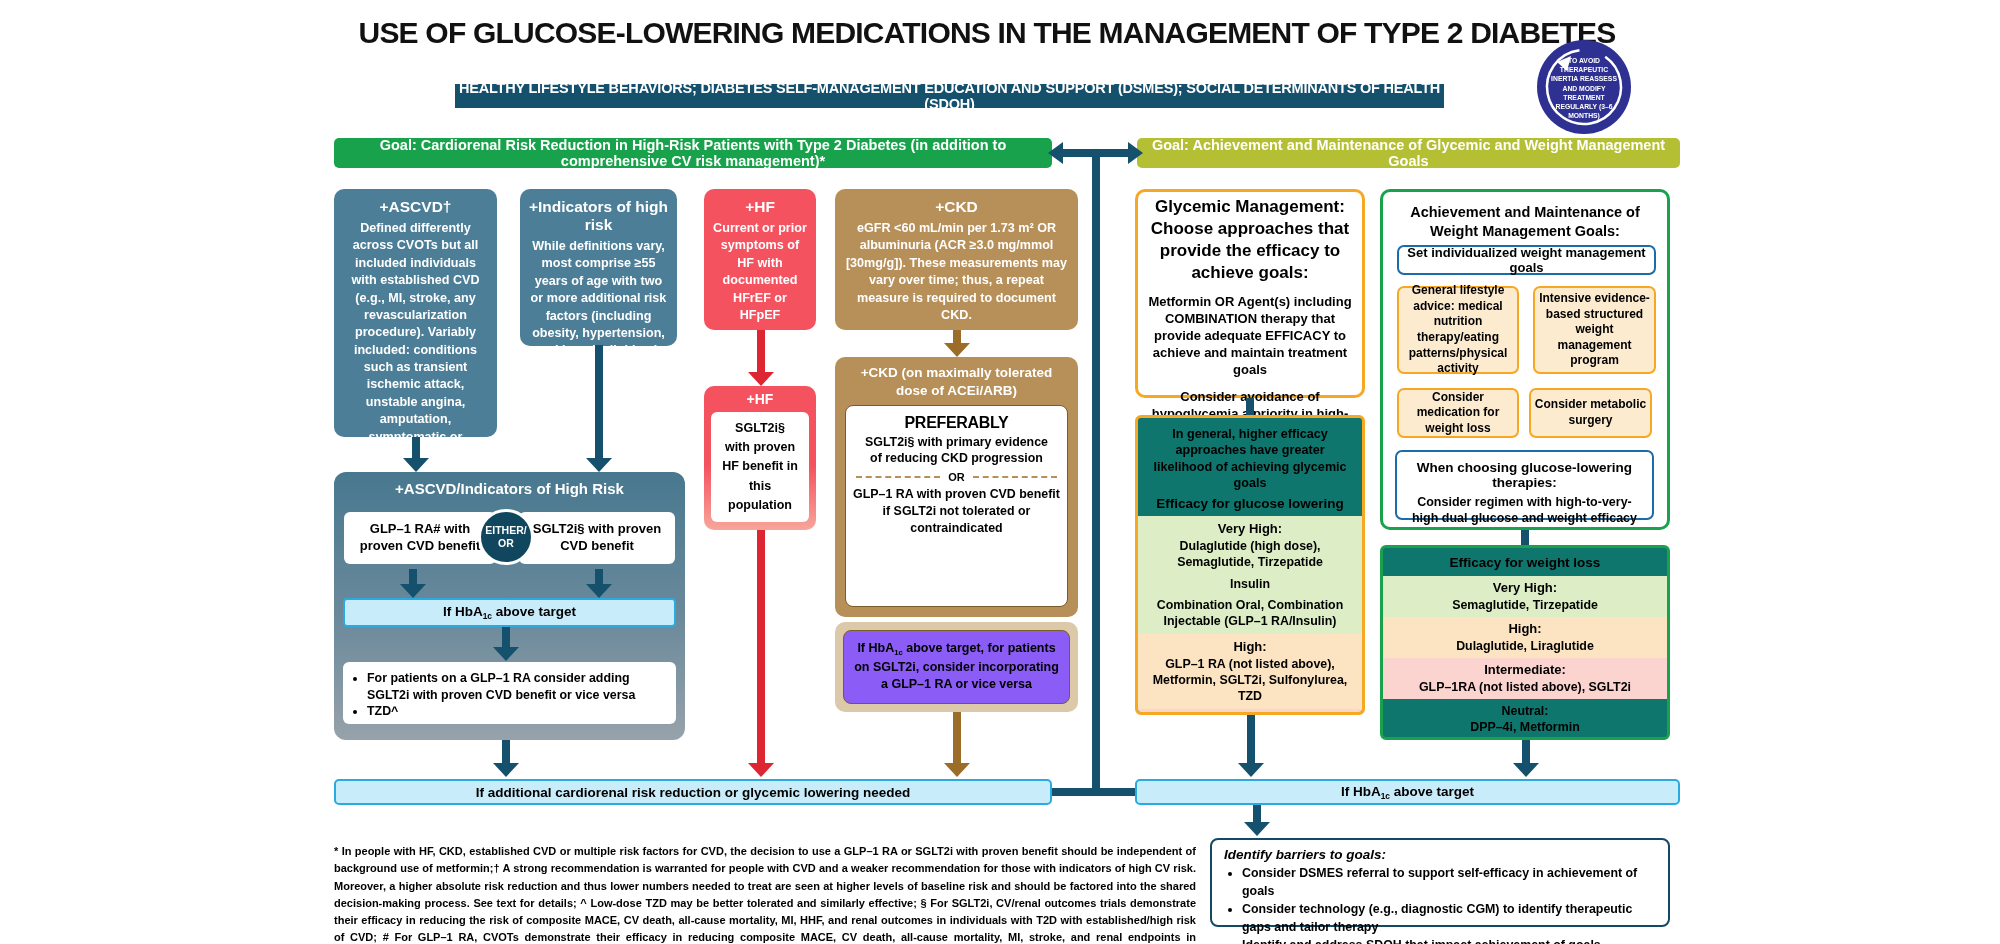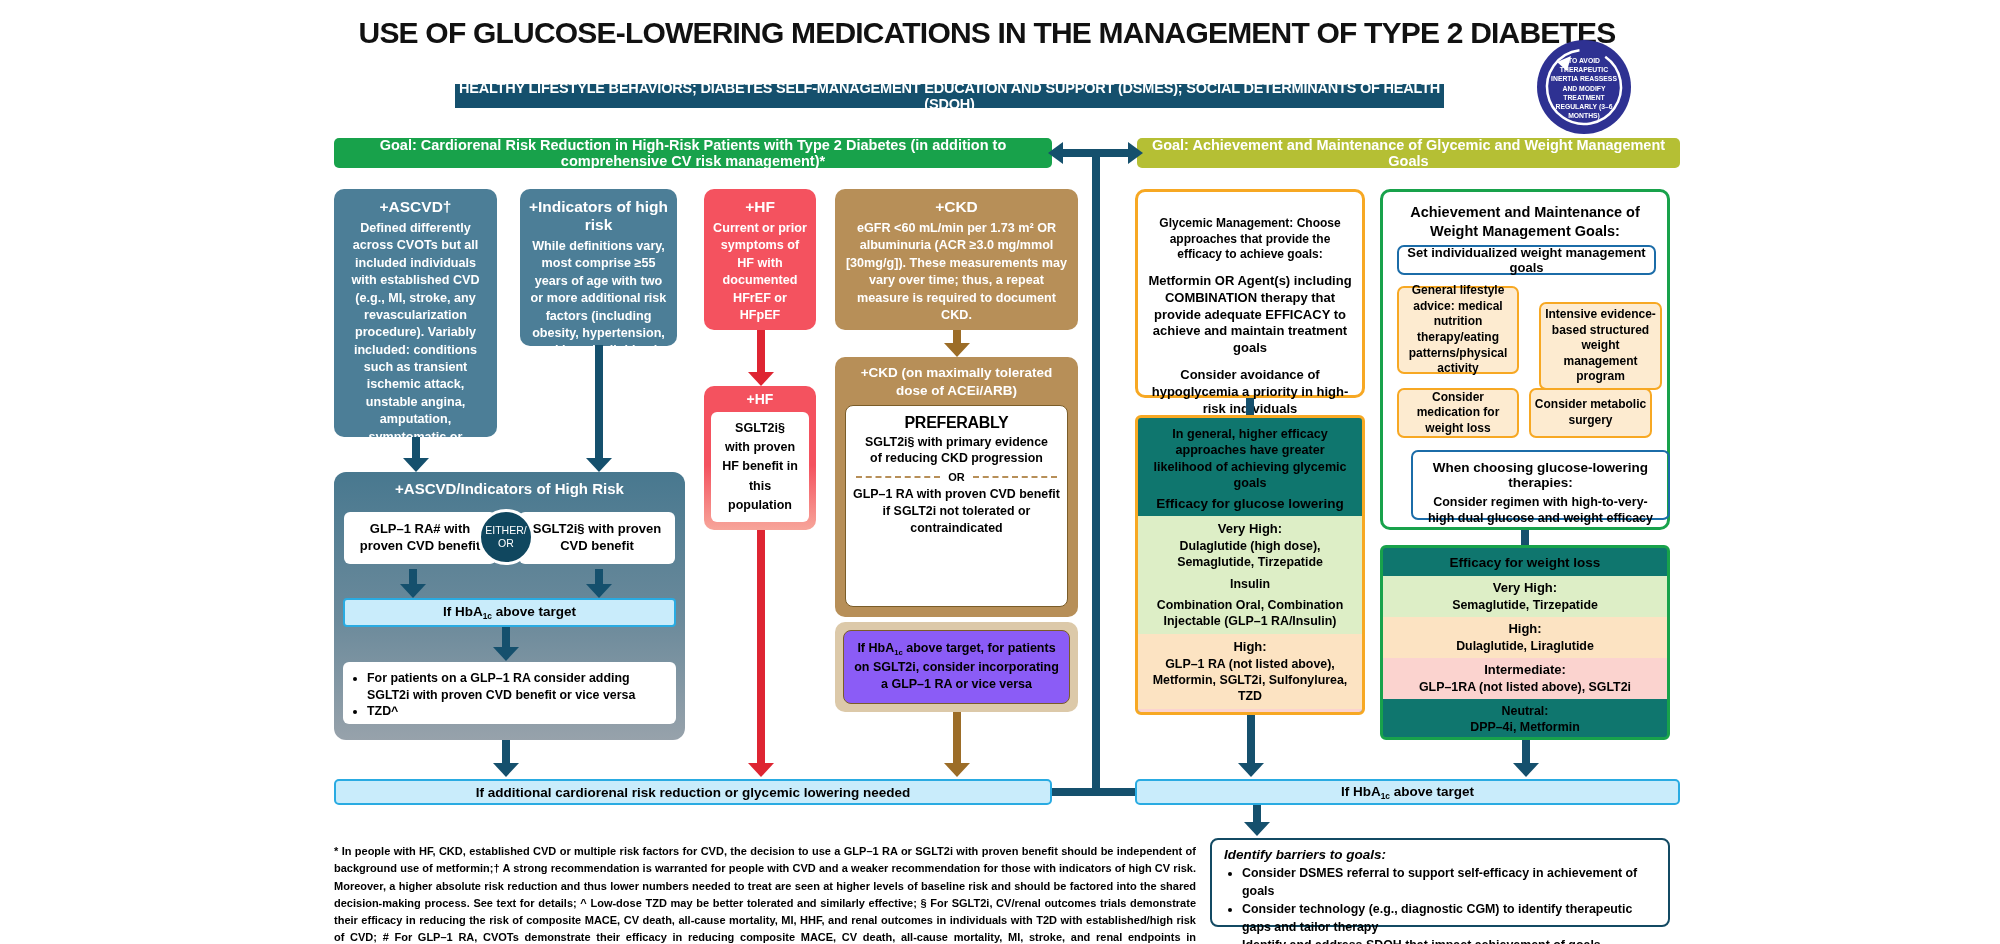--- a/index.html
+++ b/index.html
@@ -33,21 +33,21 @@
   .col-box h3{margin:9px 6px 4px;font-size:15.5px;font-weight:bold;}
   .col-box p{margin:0 9px;font-size:12.6px;font-weight:bold;line-height:1.38;}
   .ascvd-box{left:334px;top:189px;width:163px;height:248px;background:#4c7e97;}
   .ind-box{left:520px;top:189px;width:157px;height:157px;background:#4c7e97;}
   .hf-box{left:704px;top:189px;width:112px;height:141px;background:#f4525f;}
   .ckd-box{left:835px;top:189px;width:243px;height:141px;background:#b78f58;}
 
   .bigbox{left:334px;top:472px;width:351px;height:268px;border-radius:12px;background:linear-gradient(180deg,#48788f 0%,#6b8a9b 55%,#97a2ab 100%);}
   .bigbox h3{position:absolute;left:0;top:8px;width:100%;margin:0;text-align:center;color:#fff;font-size:15px;font-weight:bold;}
   .optbox{position:absolute;top:40px;height:52px;background:#fff;border-radius:6px;font-size:13px;font-weight:bold;line-height:1.3;}
-  .either{position:absolute;left:144px;top:37px;width:56px;height:56px;border-radius:50%;background:#10475f;border:3px solid #fff;color:#fff;font-size:10.5px;font-weight:normal;line-height:1.25;z-index:2;box-sizing:border-box;}
+  .either{position:absolute;left:144px;top:37px;width:56px;height:56px;border-radius:50%;background:#10475f;border:3px solid #fff;color:#fff;font-size:10.5px;font-weight:bold;line-height:1.25;z-index:2;box-sizing:border-box;}
   .hbabar{position:absolute;left:9px;top:126px;width:333px;height:29px;background:#c9ecfb;border:2px solid #29abe2;border-radius:4px;box-sizing:border-box;font-size:13.5px;font-weight:bold;}
   .bulletsbox{position:absolute;left:9px;top:190px;width:333px;height:62px;background:#fff;border-radius:6px;}
   .bulletsbox ul{margin:8px 6px 0 24px;padding:0;text-align:left;font-size:12.4px;font-weight:bold;line-height:1.35;}
 
   .hfpath{left:704px;top:386px;width:112px;height:144px;border-radius:10px;background:linear-gradient(180deg,#f4525f 0%,#f4525f 55%,#f7a59a 100%);}
   .hfpath h3{margin:5px 0 0;text-align:center;color:#fff;font-size:14px;font-weight:bold;}
   .hfpath .inner{position:absolute;left:7px;top:26px;width:98px;height:110px;background:#fff;border-radius:6px;font-size:12.5px;font-weight:bold;line-height:1.55;}
 
   .ckdpath{left:835px;top:357px;width:243px;height:260px;border-radius:10px;background:#b78f58;}
   .ckdpath h3{margin:7px 16px 0;text-align:center;color:#fff;font-size:13.5px;font-weight:bold;line-height:1.3;}
@@ -58,40 +58,40 @@
   .orrow{display:flex;align-items:center;margin:5px 10px 0;}
   .orrow .dash{flex:1;border-top:2.5px dashed #b78f58;}
   .orrow .orlbl{margin:0 8px;font-size:11px;font-weight:bold;}
   .ckdpath .p3{margin:3px 6px 0;font-size:12.4px;font-weight:bold;line-height:1.35;}
 
   .ckdhba{left:835px;top:622px;width:243px;height:90px;border-radius:10px;background:#dcc9a9;}
   .ckdhba .inner{position:absolute;left:8px;top:8px;right:8px;bottom:8px;background:#8b5cf6;border:1.5px solid #7a5c28;border-radius:8px;font-size:12.5px;font-weight:bold;line-height:1.4;padding:8px 8px;}
 
   
   .glybox{left:1135px;top:189px;width:230px;height:209px;background:#fff;border:3.5px solid #f7a823;border-radius:10px;box-sizing:border-box;text-align:center;}
-  .glybox h3{margin:24px 10px 0;font-size:12px;font-weight:bold;line-height:1.3;}
+  .glybox h3{margin:4px 10px 0;font-size:17px;font-weight:bold;line-height:1.3;}
   .glybox p{margin:10px 10px 0;font-size:13px;font-weight:bold;line-height:1.3;}
 
   .effbox{background:#0f766e;border-radius:6px;box-sizing:border-box;overflow:hidden;text-align:center;}
   .gluceff{left:1135px;top:415px;width:230px;height:300px;border:3.5px solid #f7a823;}
   .gluceff .intro{margin:8px 8px 0;font-size:12.6px;font-weight:bold;line-height:1.3;}
   .effhdr{margin:5px 0 5px;font-size:13.5px;font-weight:bold;}
   .band{padding:5px 6px;font-size:12.4px;font-weight:bold;line-height:1.3;}
   .band .lbl{font-size:13px;}
   .band.green{background:#ddeec6;}
   .band.orange{background:#fce3c2;}
   .band.pink{background:#fbd3cf;}
   .band p{margin:5px 0 0;}
   .band p:first-child{margin-top:0;}
 
   .wtbox{left:1380px;top:189px;width:290px;height:341px;background:#fff;border:3.5px solid #18a24b;border-radius:10px;box-sizing:border-box;}
   .wtbox h3{margin:11px 20px 0;text-align:center;font-size:14.5px;font-weight:bold;line-height:1.3;}
   .setbox{position:absolute;left:14px;top:53px;width:255px;height:26px;border:2.5px solid #1b6ca8;border-radius:7px;font-size:13px;font-weight:bold;}
   .wcell{position:absolute;background:#fdebd0;border:2.5px solid #f7a823;border-radius:7px;font-size:12px;font-weight:bold;line-height:1.3;padding:3px;box-sizing:border-box;}
-  .choosebox{position:absolute;left:28px;top:258px;width:255px;height:66px;border:2.5px solid #1b6ca8;border-radius:7px;text-align:center;}
+  .choosebox{position:absolute;left:12px;top:258px;width:255px;height:66px;border:2.5px solid #1b6ca8;border-radius:7px;text-align:center;}
   .choosebox h4{margin:8px 6px 0;font-size:13.5px;font-weight:bold;}
   .choosebox p{margin:4px 10px 0;font-size:12.5px;font-weight:bold;line-height:1.3;}
 
   .wteff{left:1380px;top:545px;width:290px;height:195px;border:3.5px solid #18a24b;}
   .wteff .effhdr{margin:7px 0 6px;}
   .wteff .band{padding:4px 6px;}
   .wteff .neutral{padding:4px 6px;font-size:12.4px;font-weight:bold;line-height:1.3;}
 
   
   .bluebar{position:absolute;top:779px;height:26px;background:#c9ecfb;border:2.5px solid #29abe2;border-radius:5px;box-sizing:border-box;font-size:13.5px;font-weight:bold;}
@@ -265,21 +265,21 @@
   </div>
   <div class="varrow" style="left:1238px;top:715px;height:62px;--c:#15506d;">
       <div class="vshaft"></div>
       <div class="vhead"></div>
     </div>
 
   <div class="abs wtbox">
     <h3>Achievement and Maintenance of Weight Management Goals:</h3>
     <div class="setbox ctr">Set individualized weight management goals</div>
     <div class="wcell ctr" style="left:14px;top:94px;width:122px;height:88px;">General lifestyle advice: medical nutrition therapy/eating patterns/physical activity</div>
-    <div class="wcell ctr" style="left:156px;top:94px;width:123px;height:88px;margin-top:16px;">Intensive evidence-based structured weight management program</div>
+    <div class="wcell ctr" style="left:150px;top:94px;width:123px;height:88px;">Intensive evidence-based structured weight management program</div>
     <div class="wcell ctr" style="left:14px;top:196px;width:122px;height:50px;">Consider medication for weight loss</div>
     <div class="wcell ctr" style="left:146px;top:196px;width:123px;height:50px;">Consider metabolic surgery</div>
     <div class="choosebox">
       <h4>When choosing glucose-lowering therapies:</h4>
       <p>Consider regimen with high-to-very-high dual glucose and weight efficacy</p>
     </div>
   </div>
   <div class="stem" style="left:1521px;top:530px;height:15px;background:#15506d;"></div>
 
   <div class="abs effbox wteff">

